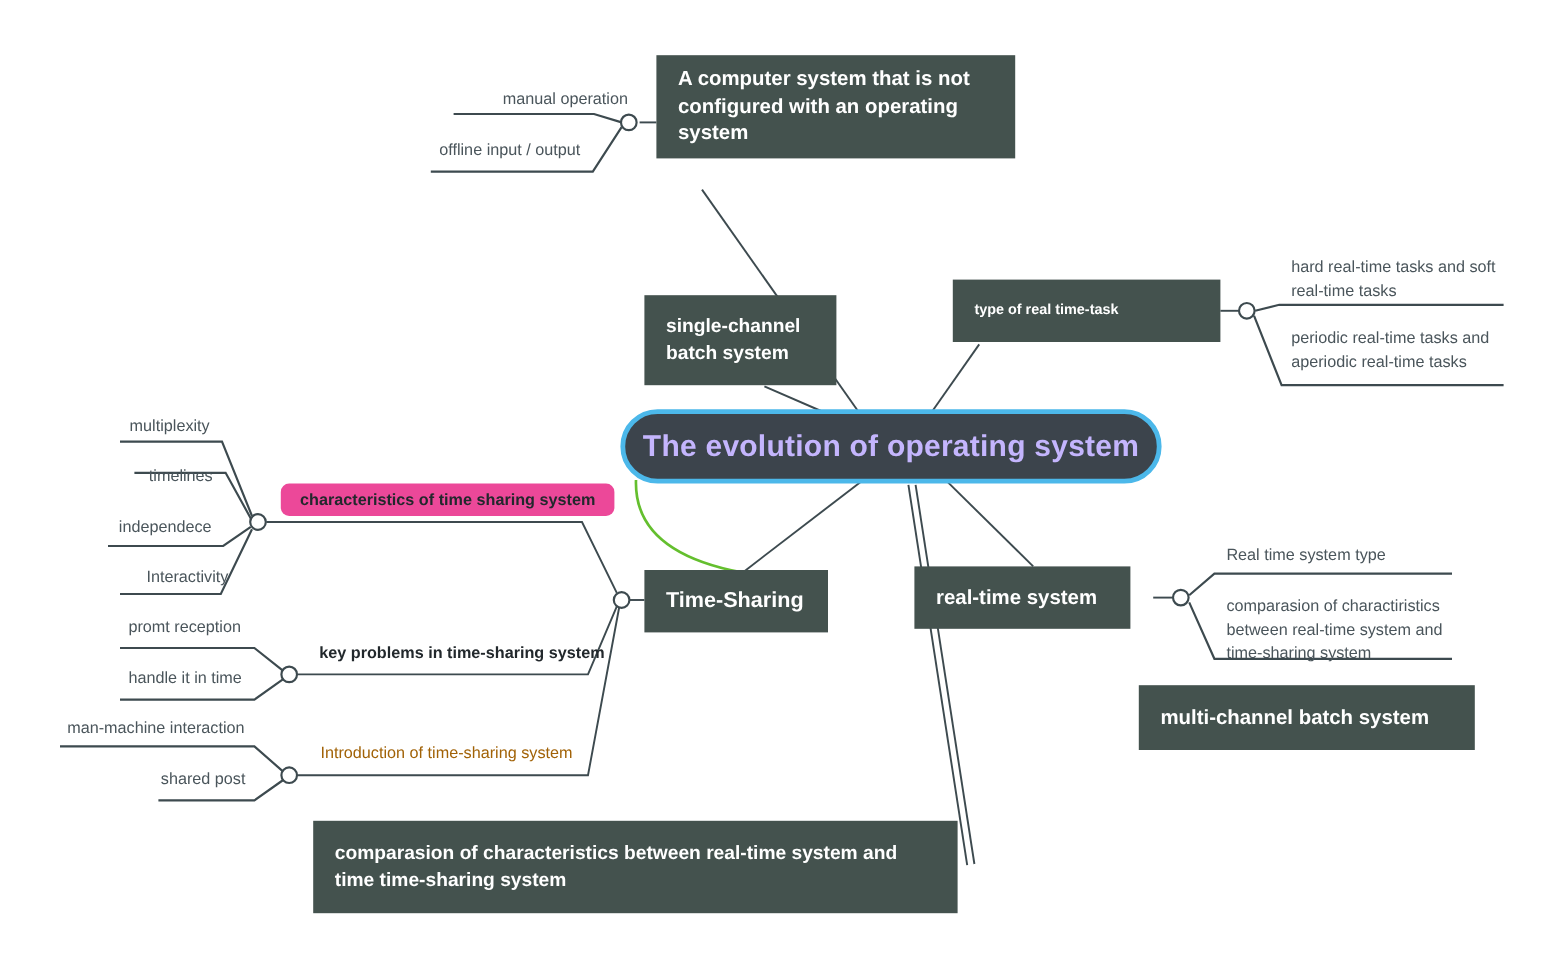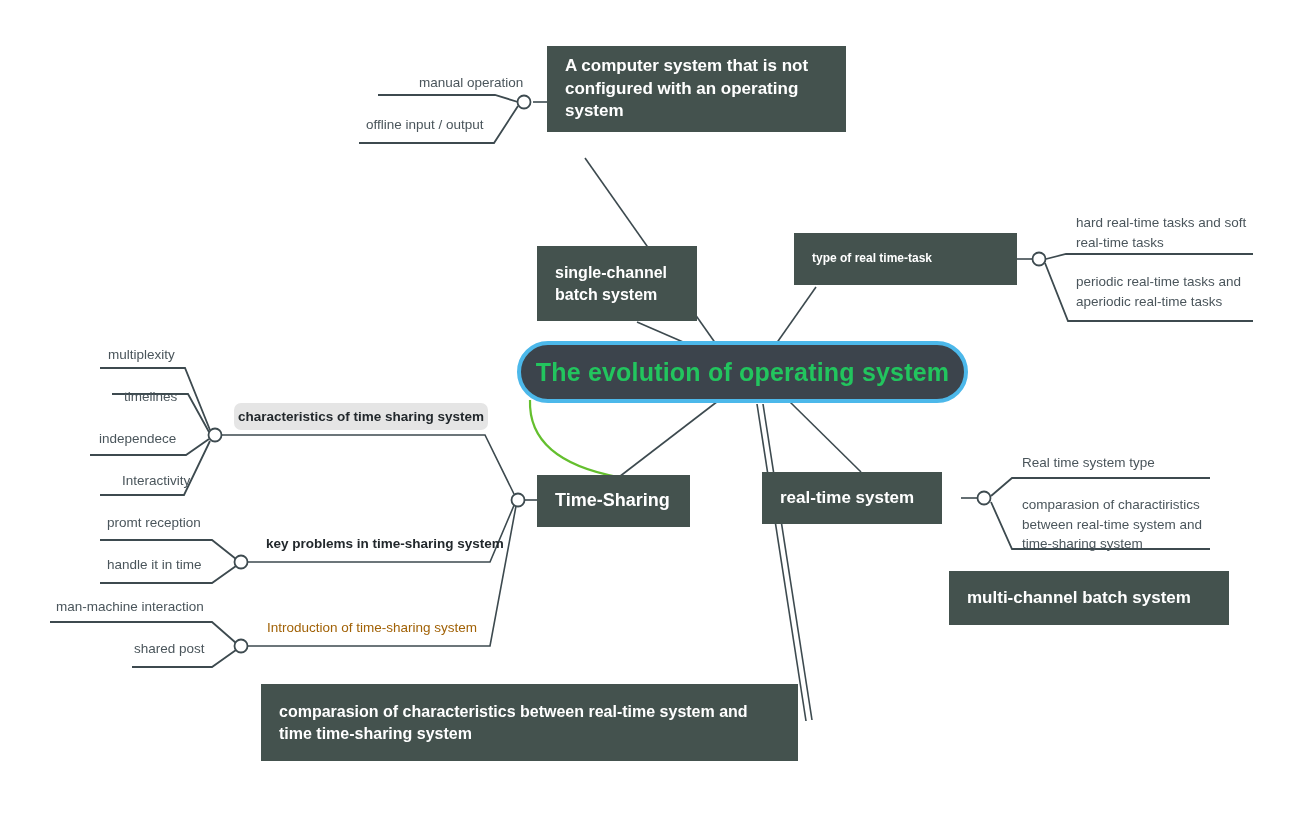--- a/index.html
+++ b/index.html
@@ -14,28 +14,28 @@
   .underline{fill:none;stroke:#3d4a4f;stroke-width:1.8;}
   .junction{fill:#ffffff;stroke:#3d4a4f;stroke-width:1.8;}
 
   .node{position:absolute;box-sizing:border-box;}
   .node-box{
     background:#44524e;color:#ffffff;
     font-weight:bold;display:flex;align-items:center;
     padding:14px 18px;line-height:1.33;
   }
   .node-center{
-    background:#3c444c;color:#22c55e;border:4px solid #4cb8ea;
+    background:#3c444c;color:#c4b5fd;border:4px solid #4cb8ea;
     border-radius:60px;display:flex;align-items:center;justify-content:center;
     font-weight:bold;font-size:25px;letter-spacing:.2px;
   }
   .chip{
-    position:absolute;background:#e5e5e5;color:#22282c;
+    position:absolute;background:#ec4899;color:#22282c;
     font-weight:bold;font-size:13.5px;border-radius:7px;
-    padding:6px 4px;white-space:nowrap;
+    padding:6px 16px;white-space:nowrap;
   }
   .leaf{
     position:absolute;color:#4a555b;font-size:13.5px;line-height:1.45;
   }
   .leaf.bold{color:#22282c;font-weight:bold;}
   .leaf.plain{color:#a16207;font-weight:normal;}
 </style>
 </head>
 <body>
 

